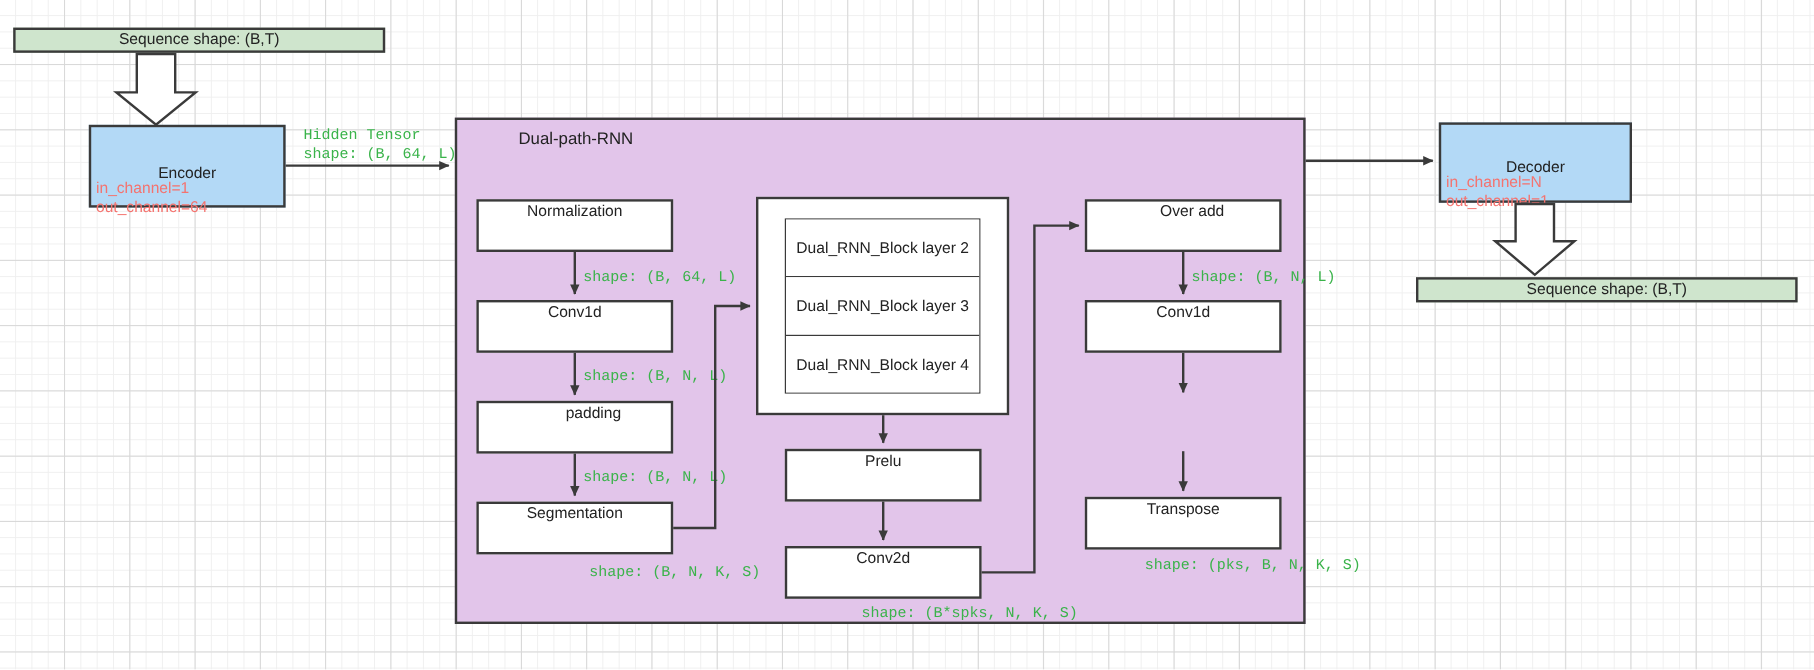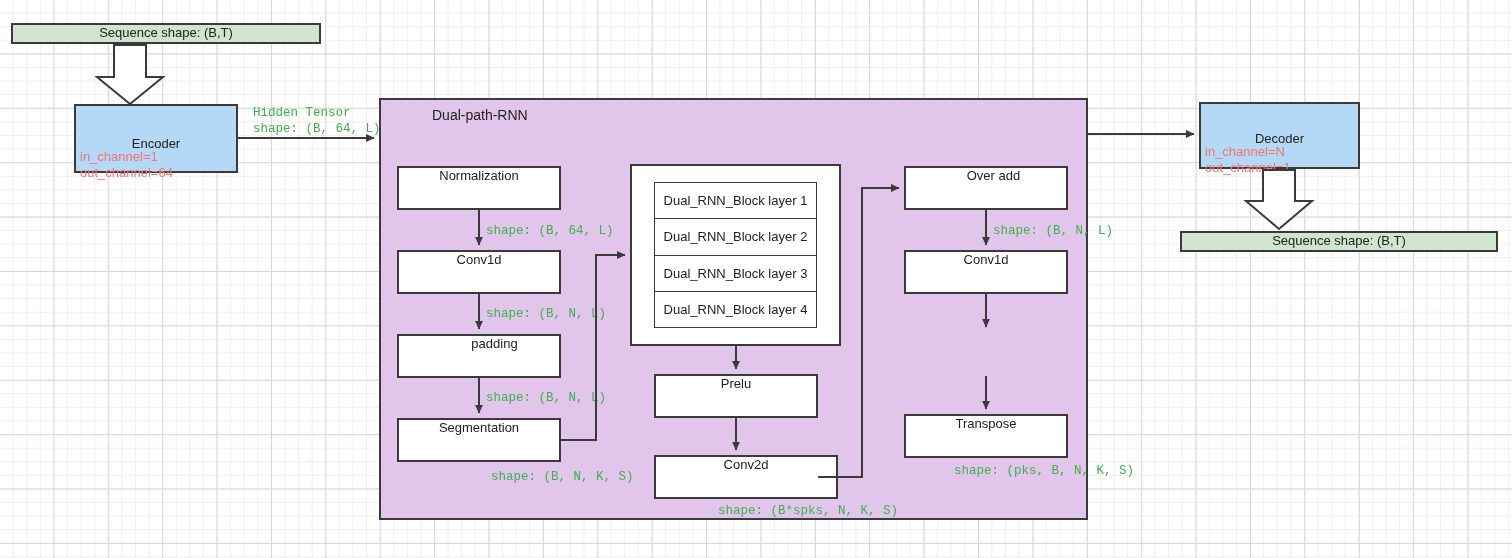--- a/index.html
+++ b/index.html
@@ -180,31 +180,30 @@
     <span>Segmentation</span>
   </div>
 
   <div class="ann green-text" style="left:486px; top:224px;">shape: (B, 64, L)</div>
   <div class="ann green-text" style="left:486px; top:307px;">shape: (B, N, L)</div>
   <div class="ann green-text" style="left:486px; top:391px;">shape: (B, N, L)</div>
   <div class="ann green-text" style="left:491px; top:470px;">shape: (B, N, K, S)</div>
 
   <div class="stack-frame" style="left:630px; top:164px; width:211px; height:182px;">
     <div class="stack-inner">
-      <div class="stack-row">Dual_RNN_Block layer 1</div>
       <div class="stack-row">Dual_RNN_Block layer 2</div>
       <div class="stack-row">Dual_RNN_Block layer 3</div>
       <div class="stack-row">Dual_RNN_Block layer 4</div>
     </div>
   </div>
 
   <div class="node white" style="left:654px; top:374px; width:164px; height:44px;">
     <span>Prelu</span>
   </div>
-  <div class="node white" style="left:654px; top:455px; width:184px; height:44px;">
+  <div class="node white" style="left:654px; top:455px; width:164px; height:44px;">
     <span>Conv2d</span>
   </div>
   <div class="ann green-text" style="left:718px; top:504px;">shape: (B*spks, N, K, S)</div>
 
   <div class="node white" style="left:904px; top:166px; width:164px; height:44px;padding-left:15px;">
     <span>Over add</span>
   </div>
   <div class="node white" style="left:904px; top:250px; width:164px; height:44px;">
     <span>Conv1d</span>
   </div>

